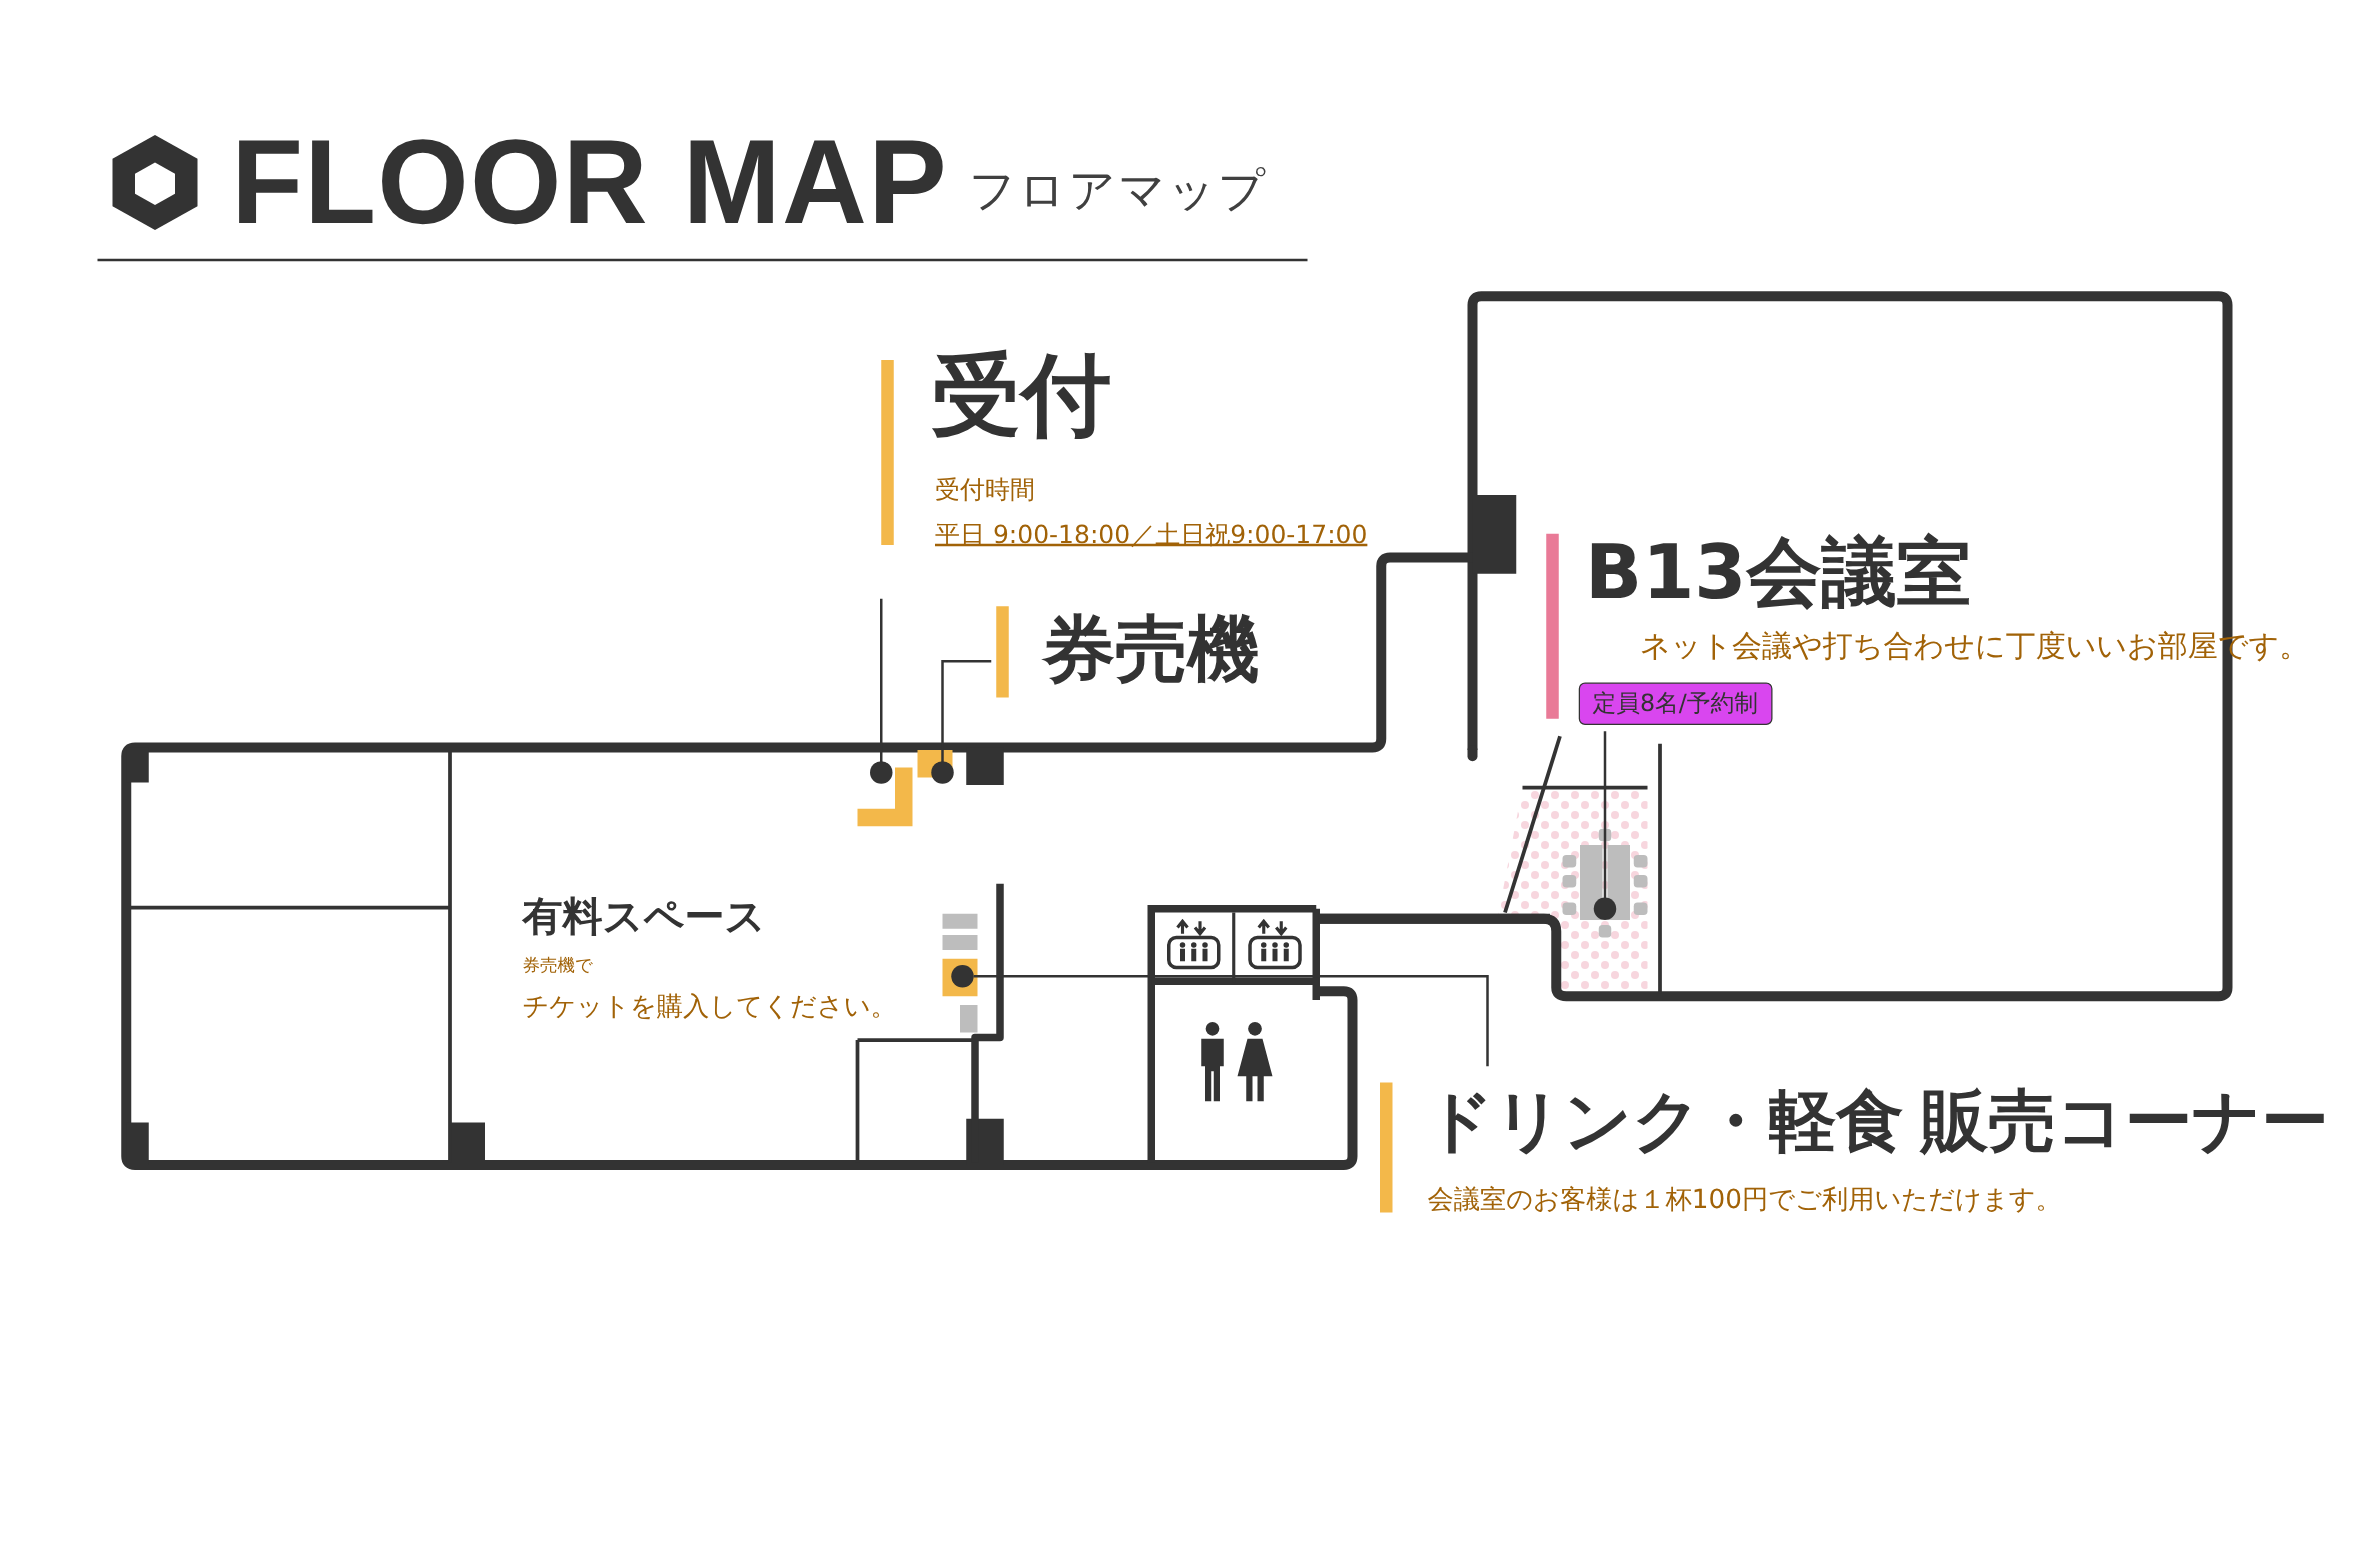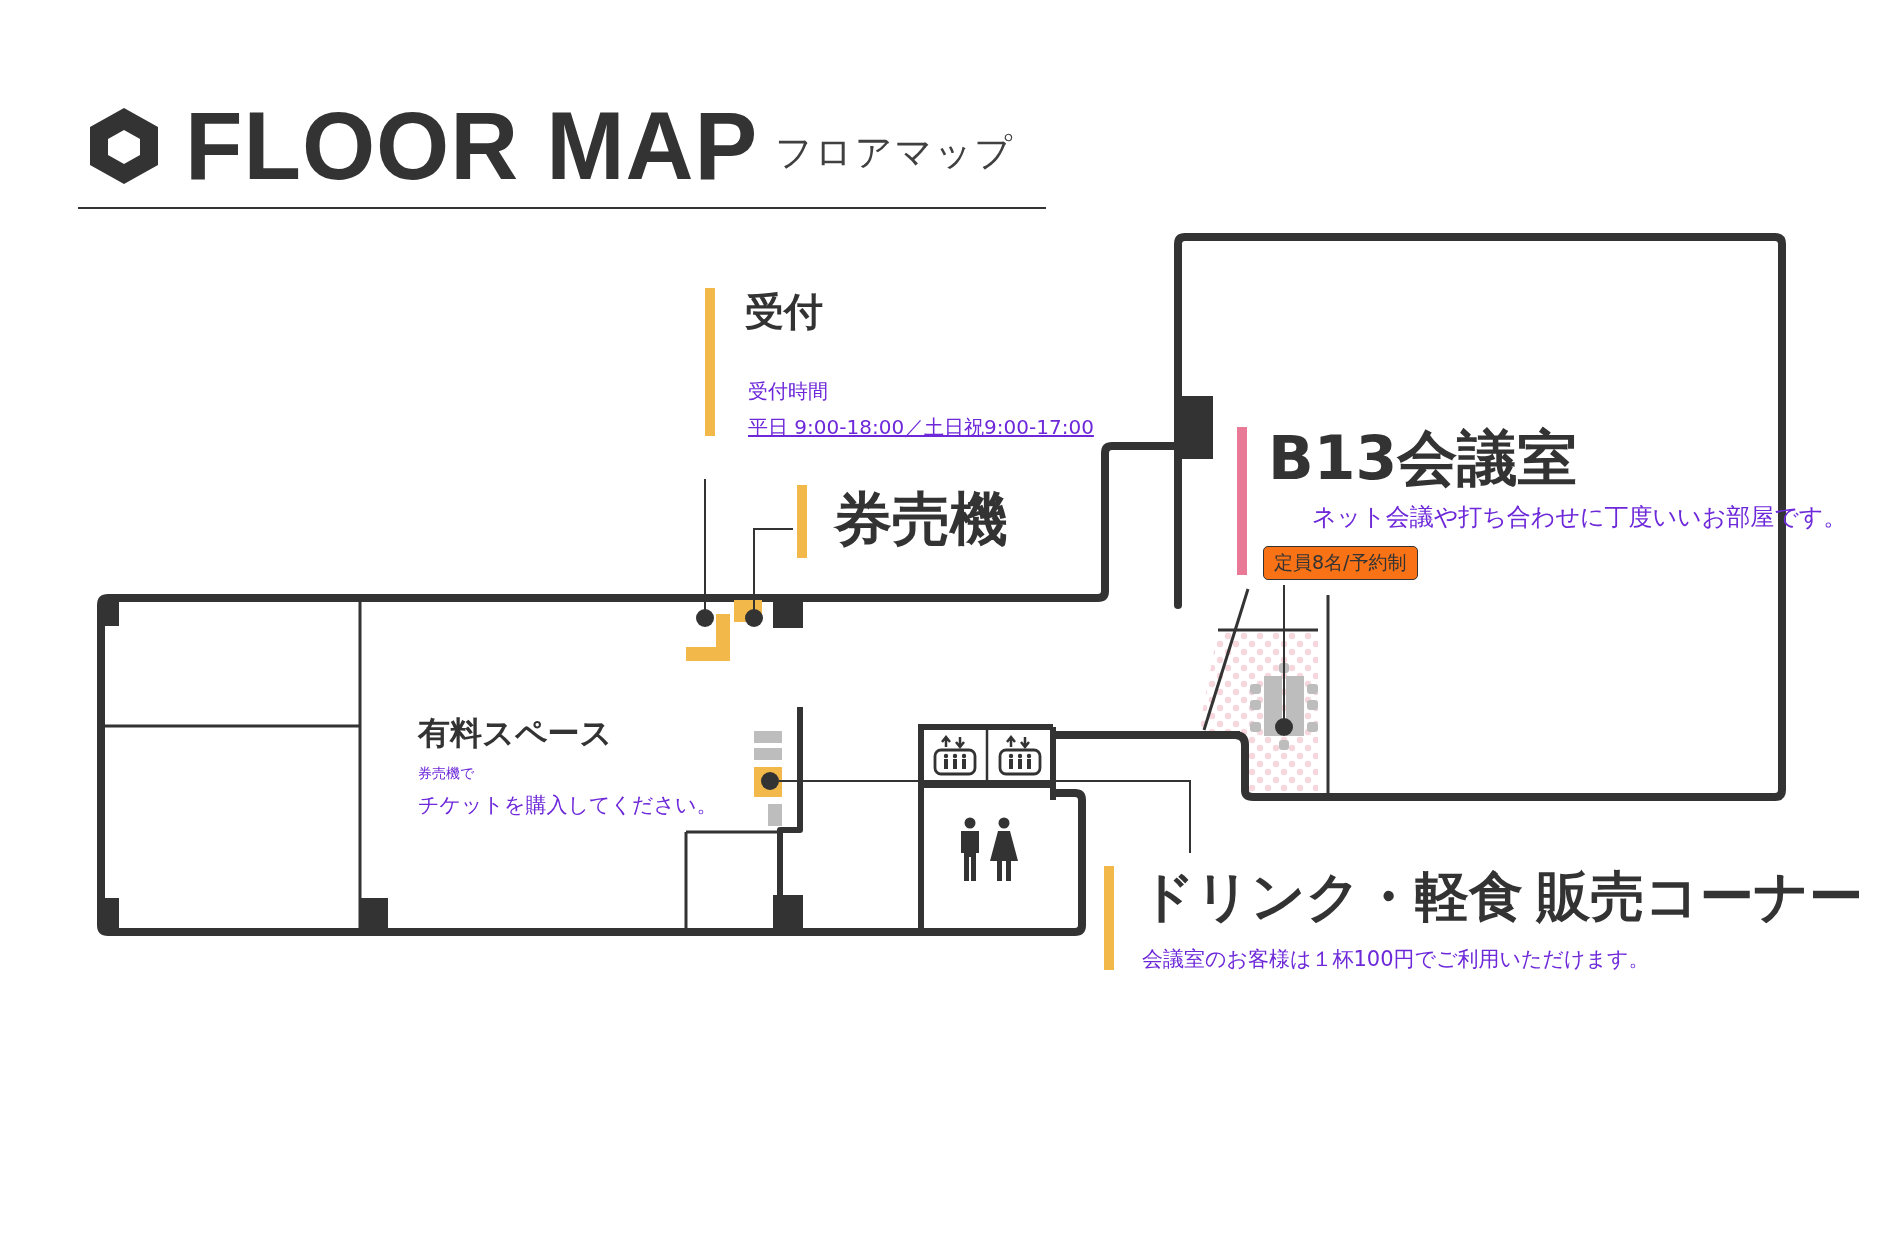--- a/index.html
+++ b/index.html
@@ -5,22 +5,22 @@
   html, body { margin:0; padding:0; background:#ffffff; }
   body { width:1890px; height:1240px; position:relative; overflow:hidden;
          font-family:"DejaVu Sans", sans-serif; color:#333333; }
   .abs { position:absolute; }
   .title-en { left:185px; top:98px; font-family:"Liberation Sans", sans-serif; font-weight:bold;
               font-size:96px; letter-spacing:1px; color:#333333; line-height:1; transform:scaleX(0.98); transform-origin:left; }
   .title-ja { left:775px; top:134px; font-size:37px; color:#404040; line-height:1; letter-spacing:2px; }
   .title-rule { left:78px; top:207px; width:968px; height:2px; background:#333333; }
   .bar { position:absolute; width:10px; }
   .label-lg { font-weight:bold; color:#333333; line-height:1; white-space:nowrap; }
-  .label-sm { color:#6d28d9; line-height:1.3; white-space:nowrap; }
-  .badge { border:1.5px solid #333333; border-radius:5px; padding:3px 10px; font-size:19px; background:#f97316; white-space:nowrap; }
+  .label-sm { color:#a16207; line-height:1.3; white-space:nowrap; }
+  .badge { border:1.5px solid #333333; border-radius:5px; padding:3px 10px; font-size:19px; background:#d946ef; white-space:nowrap; }
   svg.plan { position:absolute; left:0; top:0; }
 </style>
 </head>
 <body>
 
 <svg class="abs" style="left:88px;top:106px;" width="72" height="80" viewBox="0 0 72 80">
   <polygon points="36,2 70,21 70,59 36,78 2,59 2,21" fill="#333333"></polygon>
   <polygon points="36,24 52,33 52,49 36,58 20,49 20,33" fill="#ffffff"></polygon>
 </svg>
 <div class="abs title-en">FLOOR MAP</div>
@@ -130,21 +130,21 @@
 <svg class="abs" style="left:955px;top:817px;" width="66" height="66" viewBox="0 0 66 66">
   <g fill="#333">
     <circle cx="15" cy="6" r="5.5"></circle>
     <path d="M6,14 L24,14 L24,36 L21,36 L21,64 L16,64 L16,40 L14,40 L14,64 L9,64 L9,36 L6,36 Z"></path>
     <circle cx="49" cy="6" r="5.5"></circle>
     <path d="M43,14 L55,14 L63,44 L56,44 L56,64 L51,64 L51,44 L47,44 L47,64 L42,64 L42,44 L35,44 Z"></path>
   </g>
 </svg>
 
 <div class="bar" style="left:705px;top:288px;height:148px;background:#f3b84a;"></div>
-<div class="abs label-lg" style="left:745px;top:292px;font-size:39px;text-align:right;">受付</div>
+<div class="abs label-lg" style="left:745px;top:280px;font-size:72px;text-align:right;">受付</div>
 <div class="abs label-sm" style="left:748px;top:378px;font-size:20px;">受付時間</div>
 <div class="abs label-sm" style="left:748px;top:414px;font-size:20px;text-decoration:underline;">平日 9:00-18:00／土日祝9:00-17:00</div>
 
 <div class="bar" style="left:797px;top:485px;height:73px;background:#f3b84a;"></div>
 <div class="abs label-lg" style="left:834px;top:490px;font-size:58px;">券売機</div>
 
 <div class="bar" style="left:1237px;top:427px;height:148px;background:#e97a97;"></div>
 <div class="abs label-lg" style="left:1268px;top:428px;font-size:60px;">B13会議室</div>
 <div class="abs label-sm" style="left:1312px;top:502px;font-size:24px;">ネット会議や打ち合わせに丁度いいお部屋です。</div>
 <div class="abs badge" style="left:1263px;top:546px;">定員8名/予約制</div>

